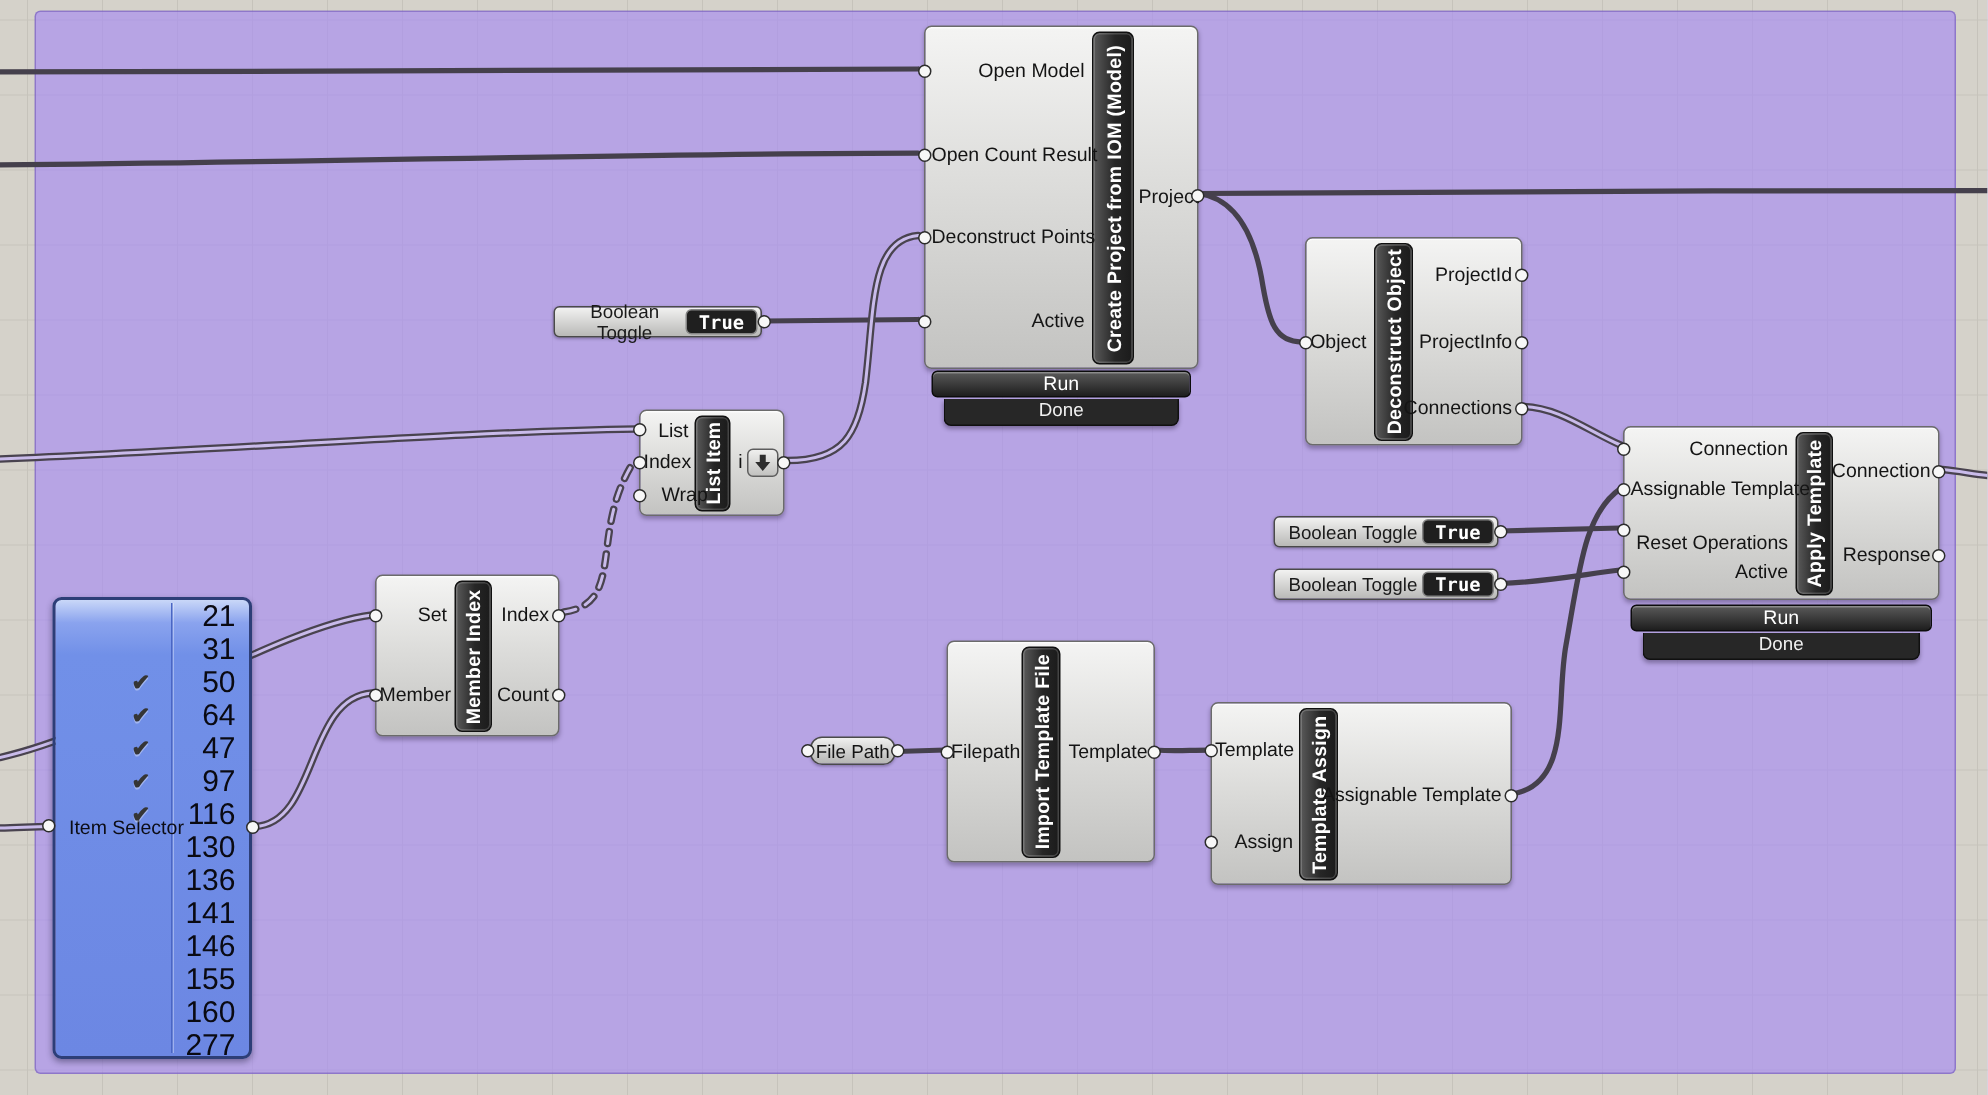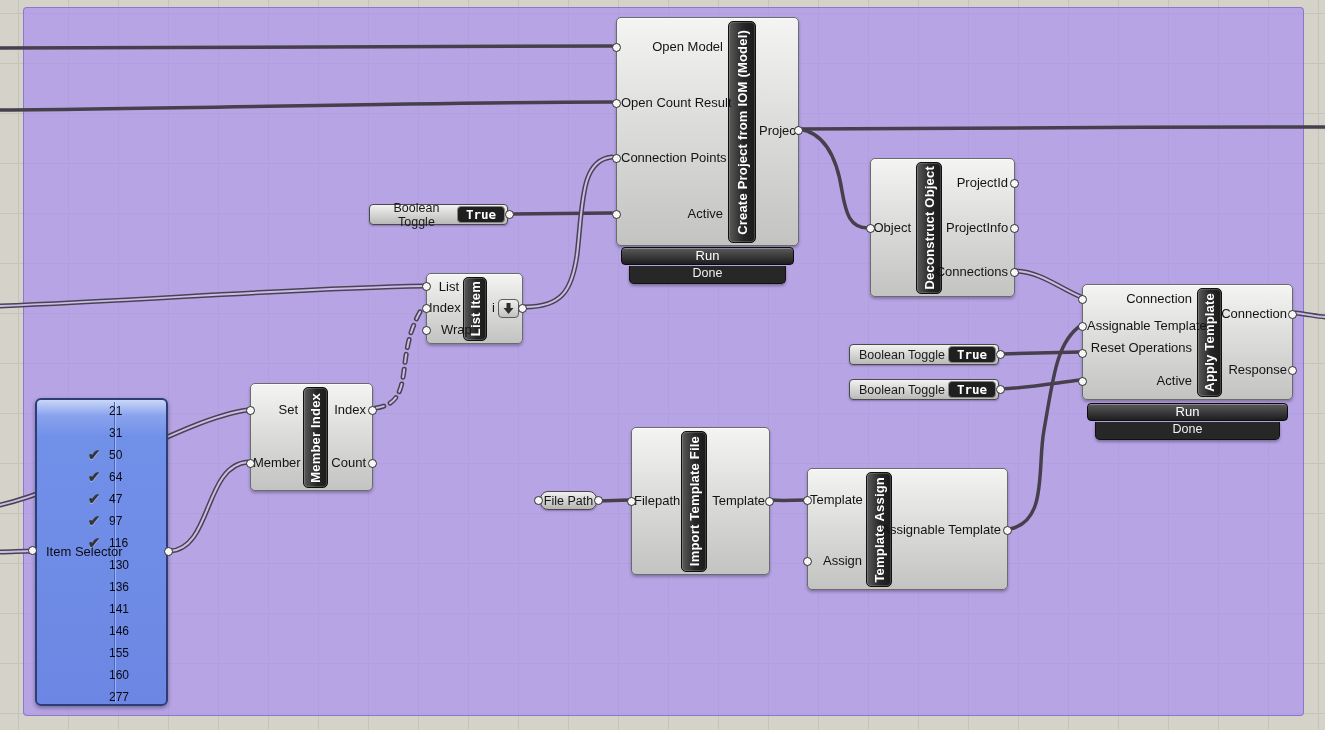--- a/index.html
+++ b/index.html
@@ -92,21 +92,21 @@
   .selector{
     position:absolute; z-index:3; box-sizing:border-box;
     background:linear-gradient(180deg,#c9d7f8 0%,#8aa3ee 5%,#7190e8 12%,#6c87e3 100%);
     border:2px solid #2d3e77; border-radius:6px;
     box-shadow:0 2px 4px rgba(30,30,60,.45);
   }
   .selector .divider{position:absolute; top:2px; bottom:2px; width:1px; background:#4a66c4; box-shadow:1px 0 0 rgba(255,255,255,.35);}
   .sel-label{position:absolute; font-size:13px; color:#0c0c14; white-space:nowrap;}
   .sel-row{position:absolute; right:0; height:22px; display:flex; align-items:center;}
   .sel-check{width:30px; text-align:center; font-size:15px; font-weight:bold; color:#353535; text-shadow:0 1px 0 rgba(255,255,255,.35);}
-  .sel-val{width:48px; text-align:left; padding-right:9px; font-size:12px; color:#0a0a12;}
+  .sel-val{width:48px; text-align:right; padding-right:9px; font-size:20px; color:#0a0a12;}
   .iconbtn{
     position:absolute; box-sizing:border-box; width:21px; height:19px;
     background:linear-gradient(180deg,#efefee,#c2c2c0);
     border:1px solid #5d5d5d; border-radius:4px;
     display:flex; align-items:center; justify-content:center;
   }
 </style>
 </head>
 <body>
 
@@ -181,21 +181,21 @@
       <path class="wire-dash-core" d="M 376,408 C 418,402 392,355 423,307"></path>
     </g>
   </svg>
 
   <div class="ghcomp" style="left:616px;top:17px;width:183px;height:229px">
     <div class="capsule" style="left:111px;top:3px;width:28px;height:222px">
       <span class="vtext">Create Project from IOM (Model)</span>
     </div>
     <span class="plabel in" style="left:4px;top:20px;width:102px">Open Model</span>
     <span class="plabel in" style="left:4px;top:76px;width:102px">Open Count Result</span>
-    <span class="plabel in" style="left:4px;top:131px;width:102px">Connection Points</span>
+    <span class="plabel in" style="left:4px;top:131px;width:102px">Deconstruct Points</span>
     <span class="plabel in" style="left:4px;top:187px;width:102px">Active</span>
     <span class="plabel out" style="left:142px;top:104px;width:34px">Project</span>
     <span class="port" style="left:-5px;top:25px"></span>
     <span class="port" style="left:-5px;top:81px"></span>
     <span class="port" style="left:-5px;top:136px"></span>
     <span class="port" style="left:-5px;top:192px"></span>
     <span class="port" style="right:-5px;top:108px"></span>
     <div class="runbar" style="top:229px">Run</div>
     <div class="donebar" style="top:248px">Done</div>
   </div>
@@ -213,21 +213,21 @@
     <span class="port" style="right:-5px;top:65px"></span>
     <span class="port" style="right:-5px;top:109px"></span>
   </div>
 
   <div class="ghcomp" style="left:1082px;top:284px;width:211px;height:116px">
     <div class="capsule" style="left:114px;top:3px;width:25px;height:109px">
       <span class="vtext">Apply Template</span>
     </div>
     <span class="plabel in" style="left:4px;top:5px;width:105px">Connection</span>
     <span class="plabel in" style="left:4px;top:32px;width:105px">Assignable Template</span>
-    <span class="plabel in" style="left:4px;top:54px;width:105px">Reset Operations</span>
+    <span class="plabel in" style="left:4px;top:68px;width:105px">Reset Operations</span>
     <span class="plabel in" style="left:4px;top:87px;width:105px">Active</span>
     <span class="plabel out" style="left:132px;top:20px;width:72px">Connection</span>
     <span class="plabel out" style="left:132px;top:76px;width:72px">Response</span>
     <span class="port" style="left:-5px;top:10px"></span>
     <span class="port" style="left:-5px;top:37px"></span>
     <span class="port" style="left:-5px;top:64px"></span>
     <span class="port" style="left:-5px;top:92px"></span>
     <span class="port" style="right:-5px;top:25px"></span>
     <span class="port" style="right:-5px;top:81px"></span>
     <div class="runbar" style="top:118px">Run</div>

